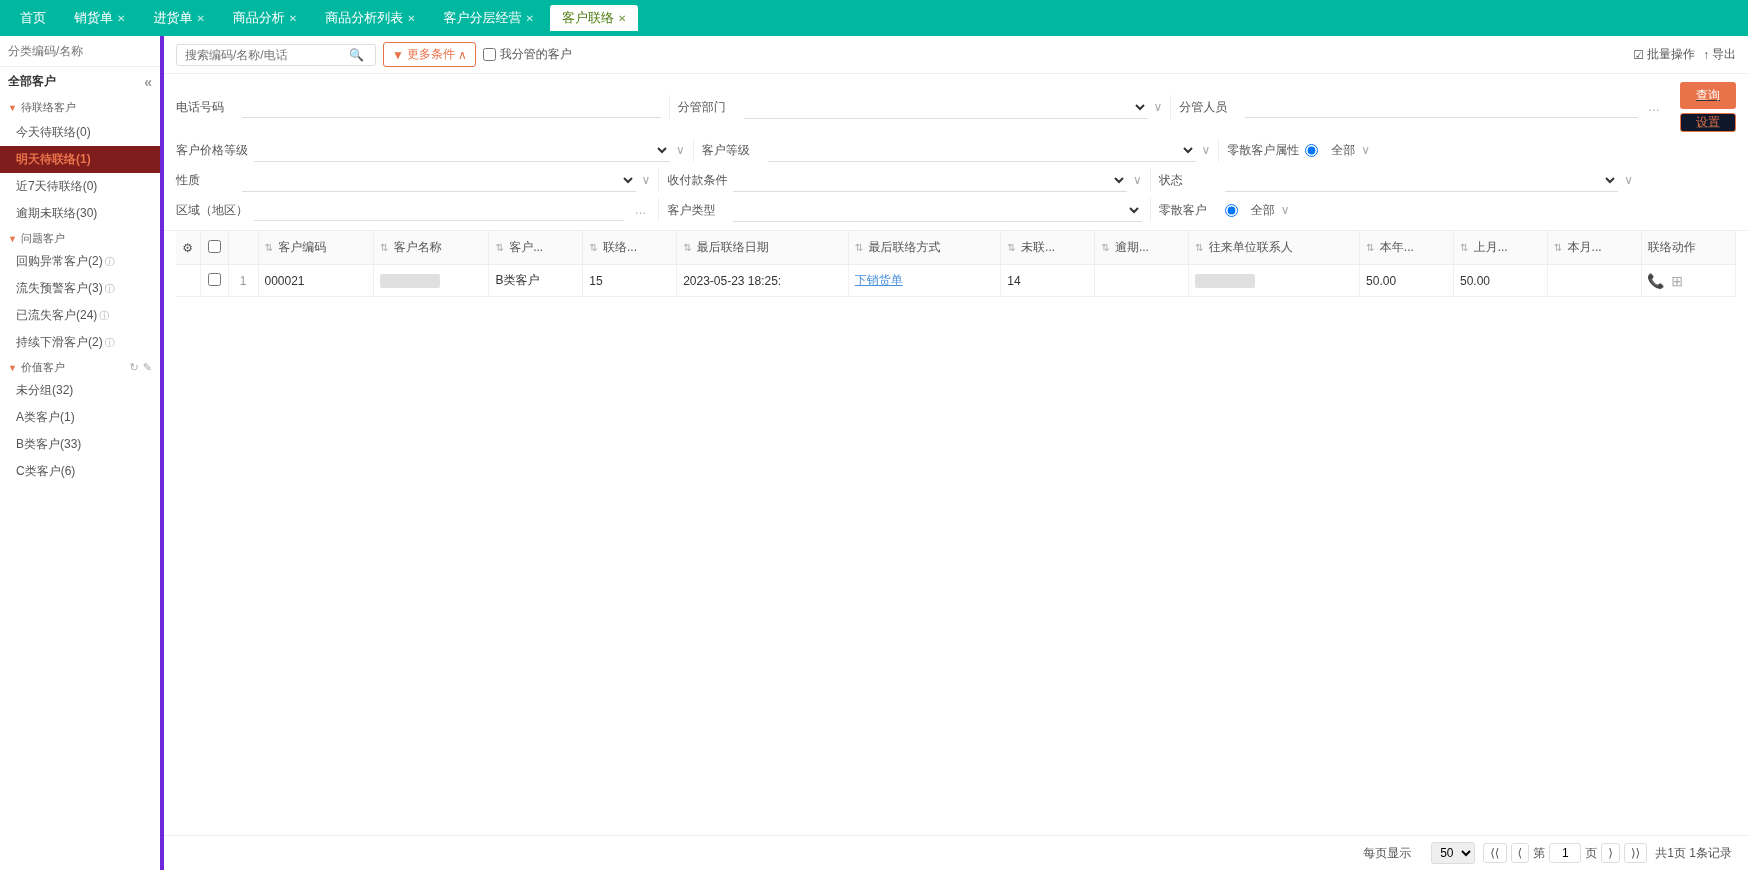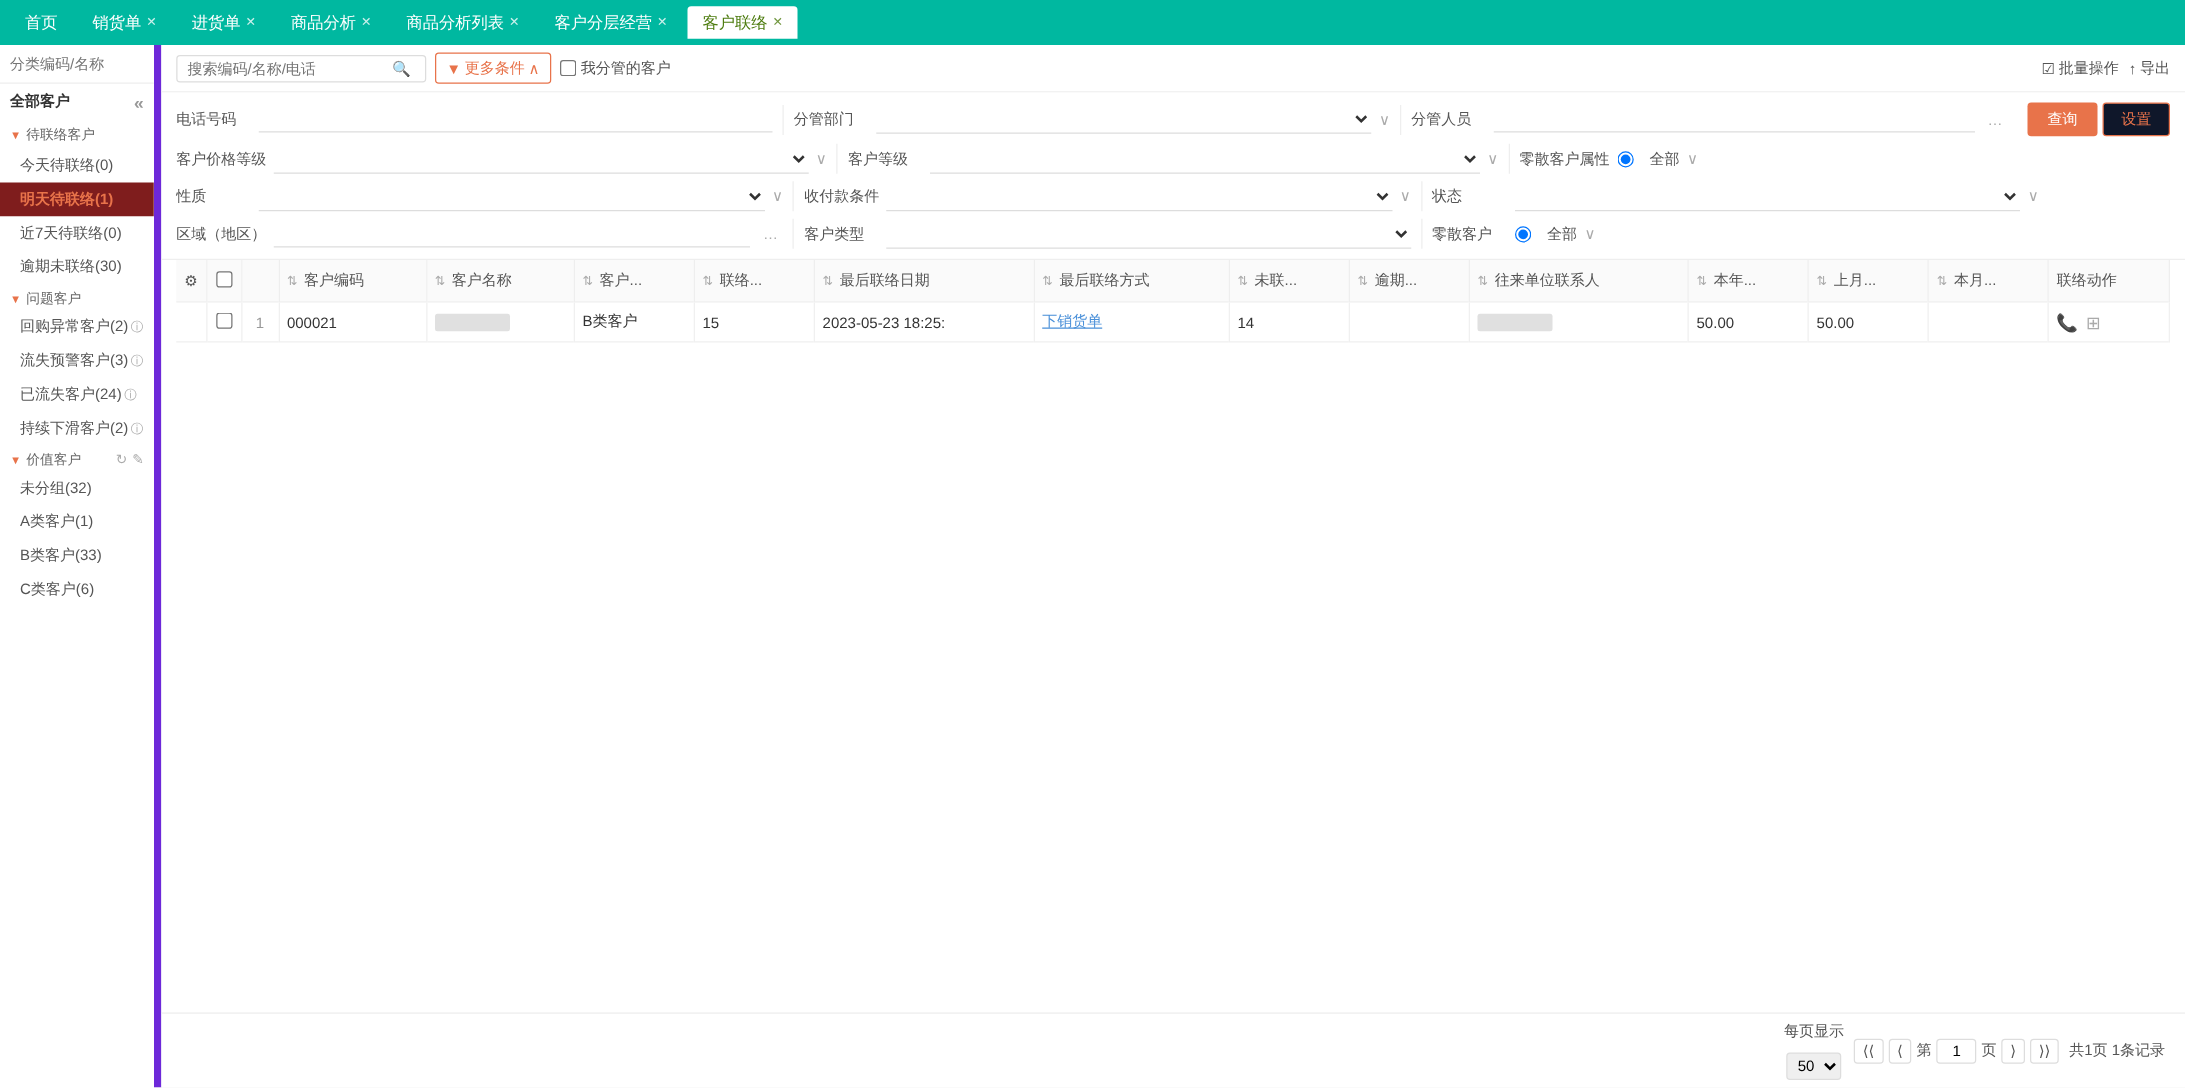--- a/index.html
+++ b/index.html
@@ -30,23 +30,23 @@
     .nav-home { color: #fff; font-size: 13px; padding: 4px 12px; cursor: pointer; }
 
     
     .main-layout {
       display: flex;
       height: calc(100vh - 36px);
     }
 
     
     .sidebar {
-      width: 129px;
+      width: 164px;
       background: #fff;
-      border-right: 6px solid #6d28d9;
+      border-right: 4px solid #6d28d9;
       overflow-y: auto;
       flex-shrink: 0;
     }
     .sidebar-search {
       display: flex;
       align-items: center;
       padding: 8px;
       border-bottom: 1px solid #eee;
       gap: 4px;
     }
@@ -223,23 +223,24 @@
       color: #e8734a;
       border: 1px solid #e8734a;
       padding: 0 14px;
       border-radius: 3px;
       cursor: pointer;
       font-size: 12px;
       text-align: center;
     }
     .btn-col {
       display: flex;
-      flex-direction: row;
+      flex-direction: column;
       gap: 4px;
       margin-left: 8px;
+      text-decoration: underline;
     }
     .radio-group {
       display: flex;
       align-items: center;
       gap: 6px;
     }
     .radio-option { display: flex; align-items: center; gap: 13px; font-size: 12px; color: #555; cursor: pointer; }
 
     
     .table-area {
@@ -301,23 +302,22 @@
       padding: 6px 16px;
       display: flex;
       align-items: center;
       justify-content: flex-end;
       gap: 8px;
       font-size: 12px;
     }
     .page-size-wrap {
       display: flex;
       align-items: center;
-      gap: 8px;
-      color: #555;
-      flex-direction: column;
+      gap: 20px;
+      color: #555;
     }
     .page-size-select {
       border: 1px solid #ddd;
       border-radius: 3px;
       padding: 2px 4px;
       font-size: 12px;
     }
     .pagination {
       display: flex;
       align-items: center;

